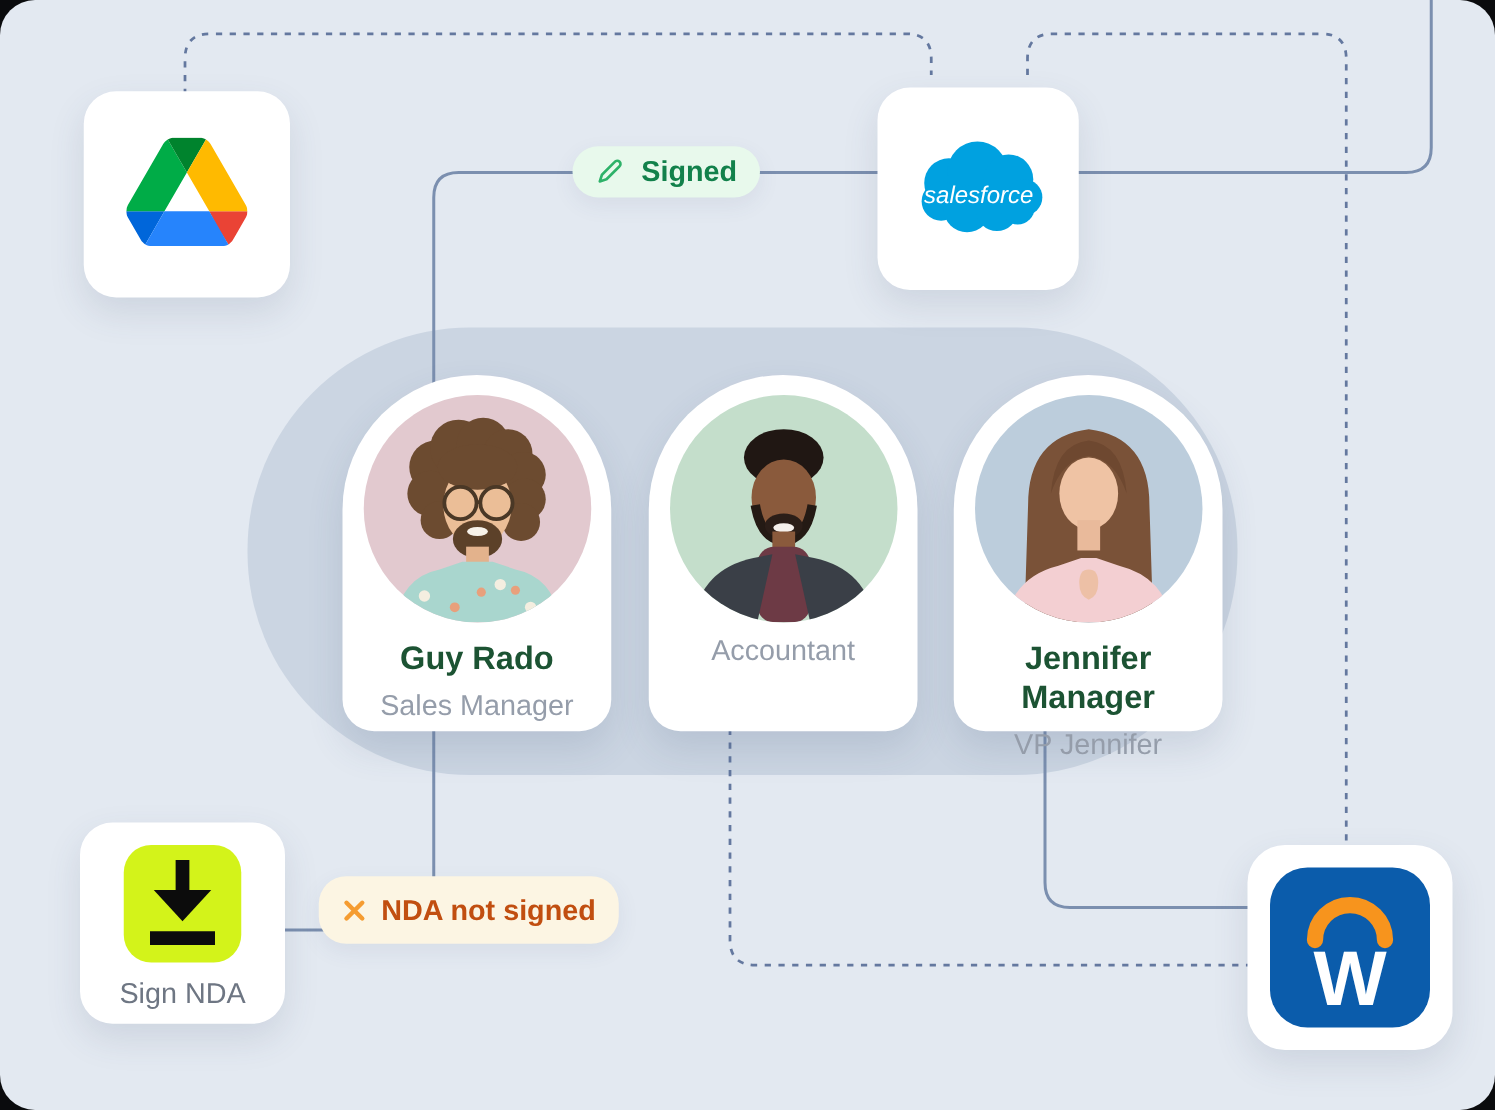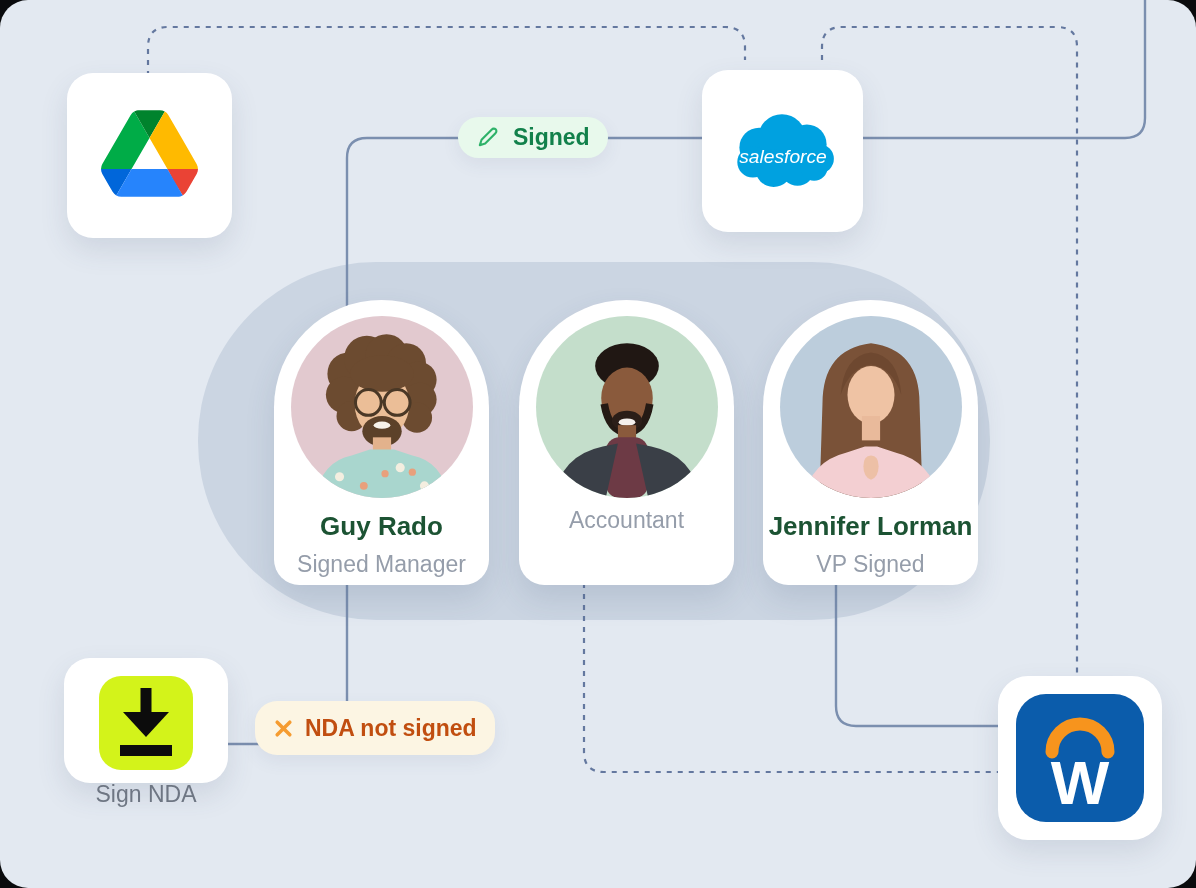--- a/index.html
+++ b/index.html
@@ -7,21 +7,21 @@
   .blob{position:absolute;left:198px;top:262px;width:792px;height:358px;border-radius:178px;background:var(--blob-bg);}
   svg.lines{position:absolute;left:0;top:0;width:1196px;height:888px;}
   .line-dotted{fill:none;stroke:var(--dotted-line);stroke-width:2.2;stroke-dasharray:5 6;}
   .line-solid{fill:none;stroke:var(--solid-line);stroke-width:2.4;}
 
   .app-card{position:absolute;background:var(--card-bg);border-radius:26px;
     box-shadow:0 12px 28px rgba(60,80,110,.13);display:flex;align-items:center;justify-content:center;}
   .drive-card{left:67px;top:73px;width:165px;height:165px;}
   .salesforce-card{left:702px;top:70px;width:161px;height:162px;}
   .workday-card{left:998px;top:676px;width:164px;height:164px;border-radius:30px;}
-  .signnda-card{left:64px;top:658px;width:164px;height:125px;flex-direction:column;justify-content:flex-start;padding-top:18px;box-sizing:border-box;}
+  .signnda-card{left:64px;top:658px;width:164px;height:161px;flex-direction:column;justify-content:flex-start;padding-top:18px;box-sizing:border-box;}
   .signnda-icon{width:94px;height:94px;border-radius:22px;background:var(--sign-nda-lime);display:flex;align-items:center;justify-content:center;}
   .signnda-label{margin-top:11px;font-size:23px;color:var(--sign-nda-label);}
 
   .workday-logo{width:128px;height:128px;border-radius:30px;background:var(--workday-blue);display:flex;align-items:center;justify-content:center;}
 
   .person-card{position:absolute;top:300px;width:215px;height:285px;background:var(--card-bg);
     border-radius:110px 110px 26px 26px;box-shadow:0 14px 30px rgba(60,80,110,.14);text-align:center;margin-left:32px;}
   .person-1{left:242px;}.person-2{left:487px;}.person-3{left:731px;}
   .avatar{width:182px;height:182px;border-radius:50%;margin:16px auto 0;overflow:hidden;}
   .avatar svg{display:block;}
@@ -118,21 +118,21 @@
             <circle cx="88" cy="112" r="3"></circle>
           </g>
         <g fill="#E8A07C">
             <circle cx="48" cy="112" r="2.6"></circle>
             <circle cx="62" cy="104" r="2.4"></circle>
             <circle cx="80" cy="103" r="2.4"></circle>
           </g>
       </svg>
     </div>
     <div class="person-name">Guy Rado</div>
-    <div class="person-role">Signed Manager</div>
+    <div class="person-role">Sales Manager</div>
   </div>
 
   <div class="person-card person-2">
     <div class="avatar" style="background: rgb(196, 222, 203);">
       <svg viewBox="0 0 120 120" width="182" height="182">
         <ellipse cx="60" cy="33" rx="21" ry="15" fill="#201713"></ellipse>
         <ellipse cx="60" cy="54" rx="17" ry="20" fill="#8A5A3C"></ellipse>
         <path d="M45 58q3 18 15 19 12-1 15-19" fill="none" stroke="#241A14" stroke-width="5"></path>
         <ellipse cx="60" cy="69" rx="10" ry="6.5" fill="#2B1E18"></ellipse>
         <ellipse cx="60" cy="70" rx="5.5" ry="2.4" fill="#F5F0EC"></ellipse>
@@ -149,22 +149,22 @@
     <div class="avatar" style="background: rgb(188, 205, 220);">
       <svg viewBox="0 0 120 120" width="182" height="182">
         <path d="M60 18q-32 4-32 40l-2 62h68l-2-62q0-36-32-40z" fill="#7A5238"></path>
         <ellipse cx="60" cy="52" rx="15.5" ry="19" fill="#EFC3A4"></ellipse>
         <path d="M60 24q-18 2-20 28 6-18 20-20 14 2 20 20-2-26-20-28z" fill="#6E4830"></path>
         <rect x="54" y="66" width="12" height="16" fill="#E9BA9B"></rect>
         <path d="M16 120q4-24 28-30l12-4h8l12 4q24 6 28 30z" fill="#F3CFD2"></path>
         <path d="M60 92q-5 0-5 7t5 9q5-2 5-9t-5-7z" fill="#EDC0A6"></path>
       </svg>
     </div>
-    <div class="person-name">Jennifer Lorman</div>
-    <div class="person-role">VP Signed</div>
+    <div class="person-name">Jennifer Manager</div>
+    <div class="person-role">VP Jennifer</div>
   </div>
 
   <div class="badge badge-nda">
     <span style="display:flex;">
       <svg width="21" height="21" viewBox="0 0 20 20">
         <path d="M4 4l12 12M16 4L4 16" stroke="var(--nda-x)" stroke-width="3.4" stroke-linecap="round"></path>
       </svg>
     </span>
     <span>NDA not signed</span>
   </div>

